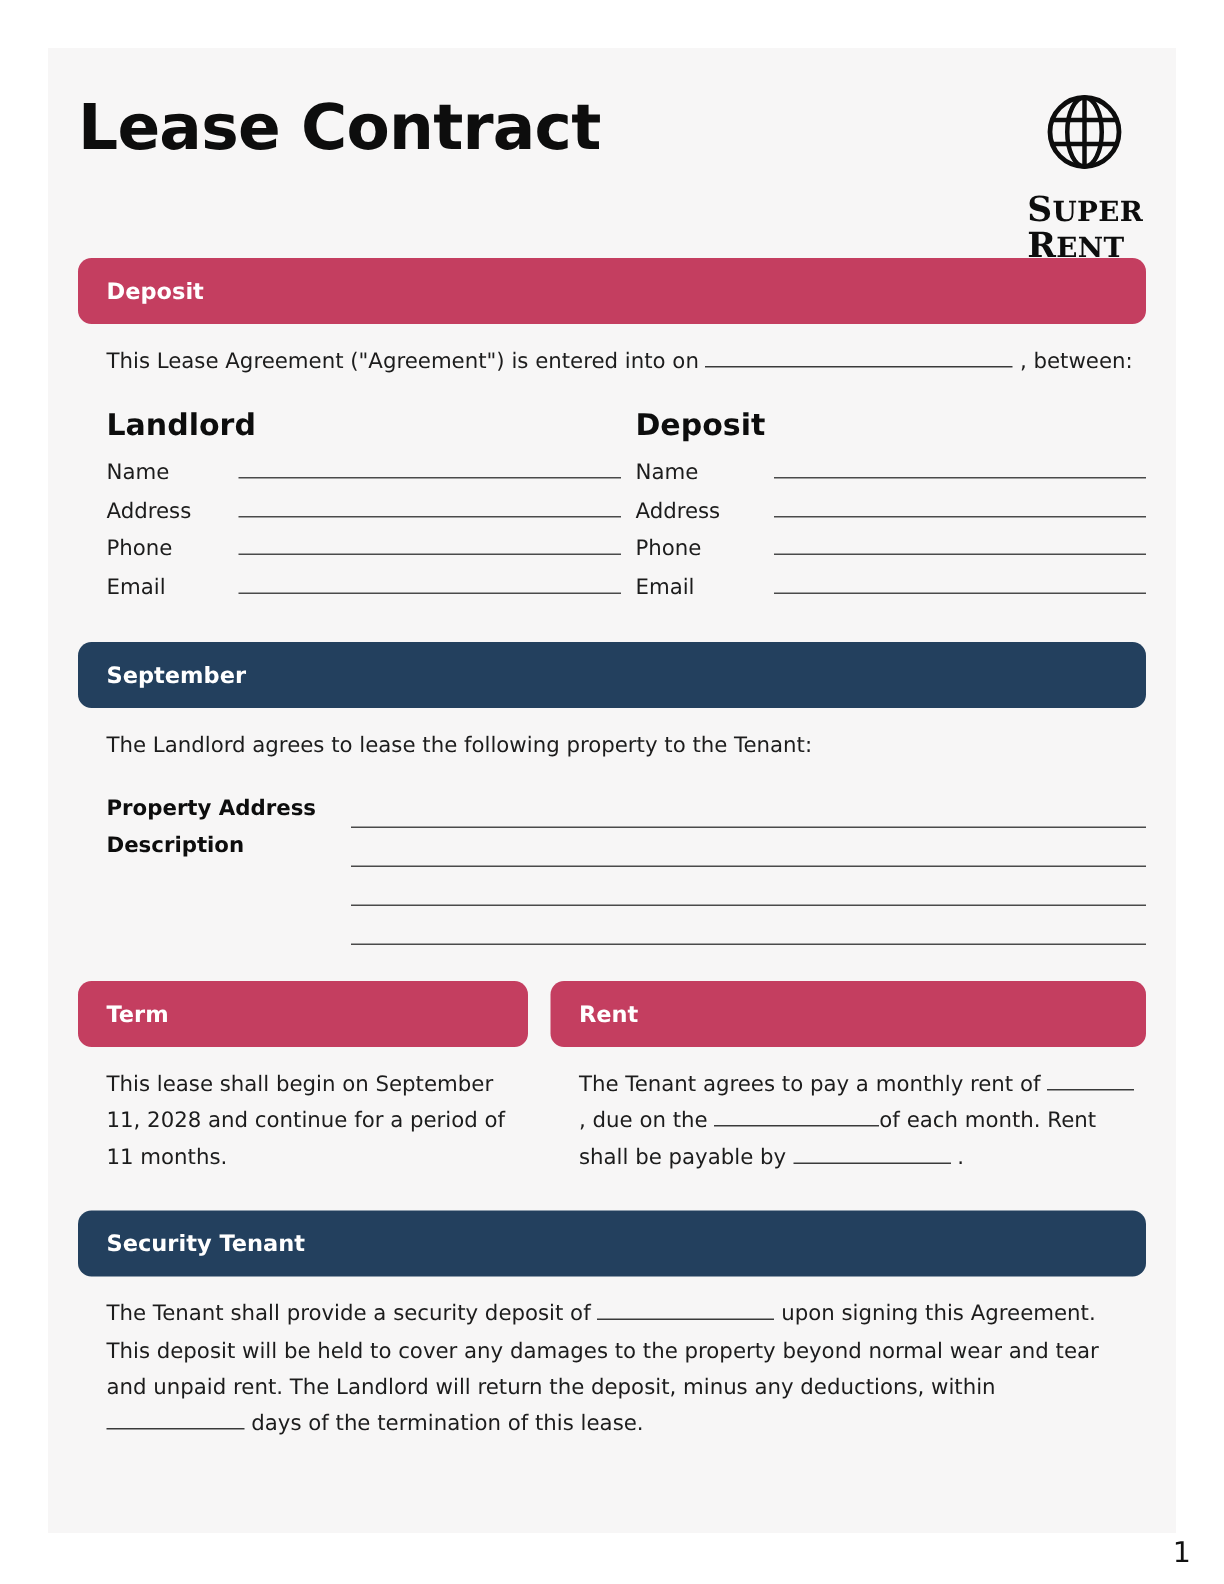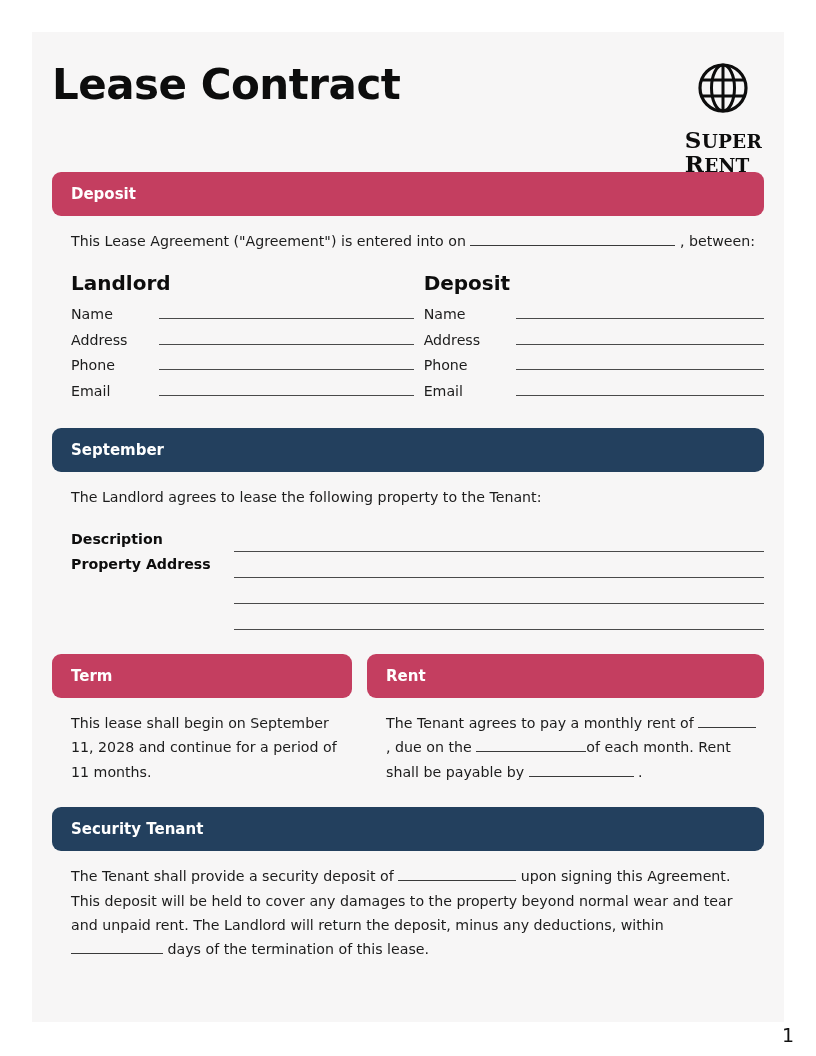--- a/index.html
+++ b/index.html
@@ -273,22 +273,22 @@
 
   <div class="section" style="margin-top:22px">
     <div class="bar navy">
       <span>September</span>
     </div>
 
     <div class="body-text property-intro para-indent">The Landlord agrees to lease the following property to the Tenant:</div>
 
     <div class="property-grid">
       <div class="property-labels">
+        <div class="property-label">Property Address</div>
         <div class="property-label">Description</div>
-        <div class="property-label">Property Address</div>
       </div>
       <div class="property-rules">
         <div class="property-rule"></div>
         <div class="property-rule"></div>
         <div class="property-rule"></div>
         <div class="property-rule"></div>
       </div>
     </div>
   </div>
 

